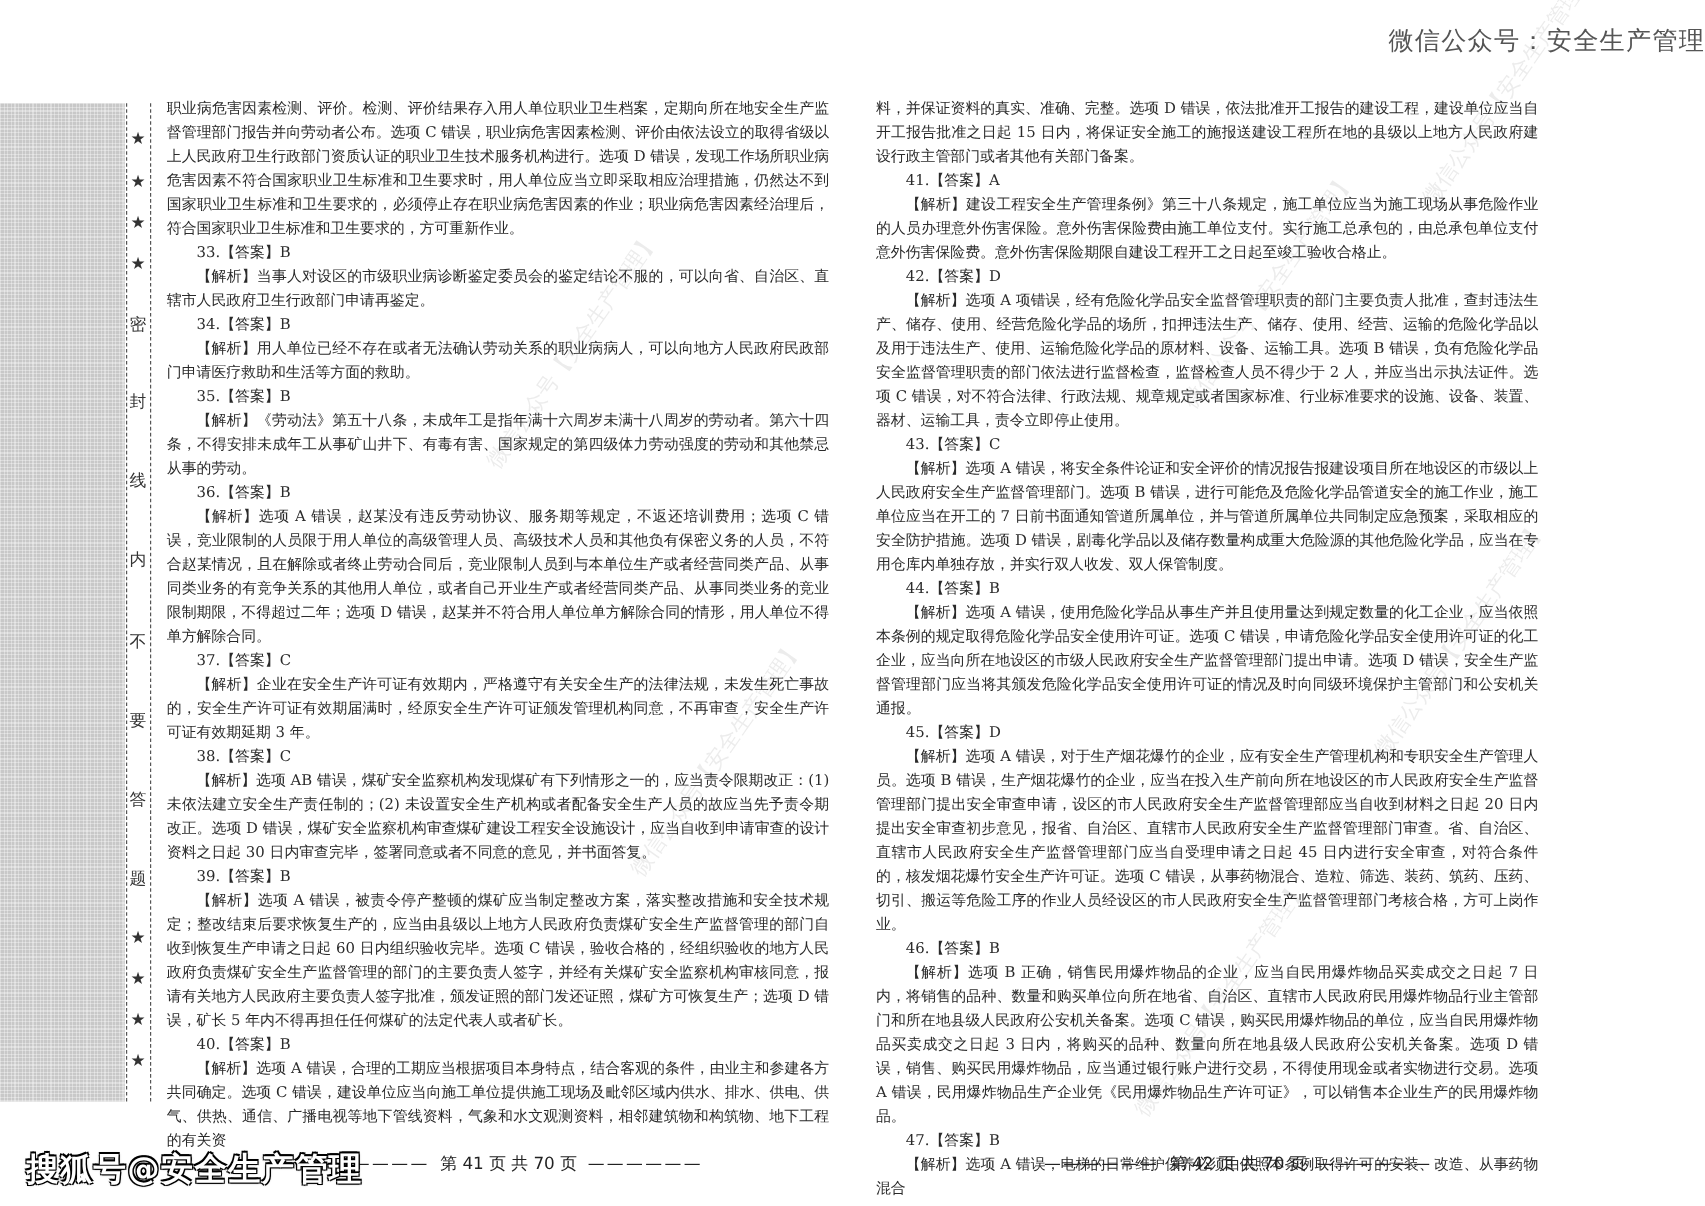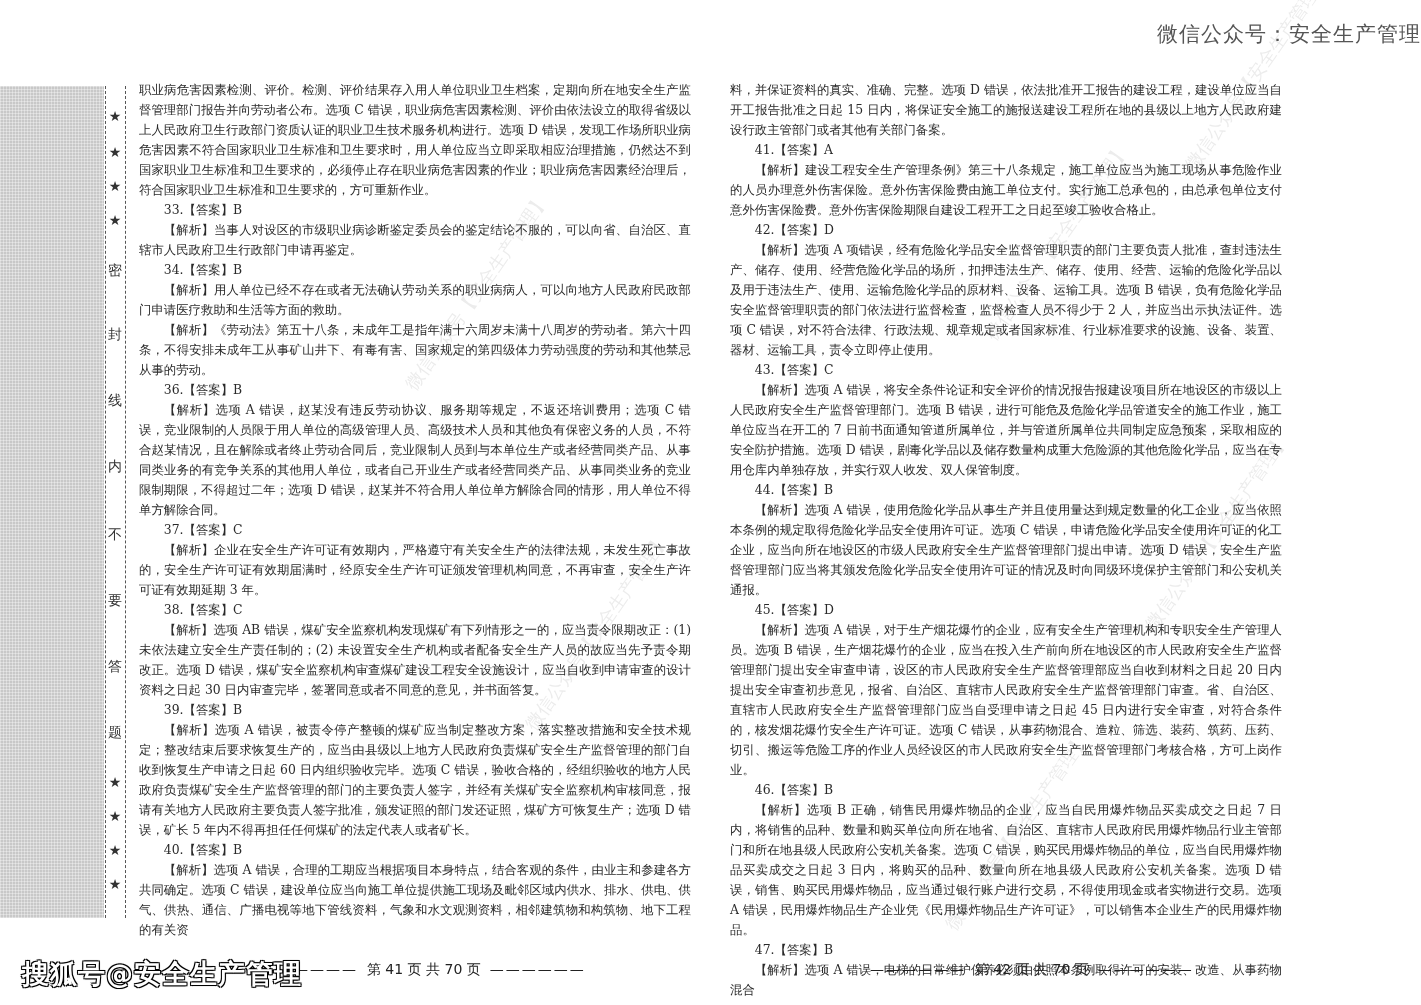--- a/index.html
+++ b/index.html
@@ -93,20 +93,21 @@
   <span class="seal-mark" style="top:756px">★</span>
   <span class="seal-mark" style="top:790px">★</span>
 </div>
 
 <div class="column col-left">
   <p class="para cont">职业病危害因素检测、评价。检测、评价结果存入用人单位职业卫生档案，定期向所在地安全生产监督管理部门报告并向劳动者公布。选项 C 错误，职业病危害因素检测、评价由依法设立的取得省级以上人民政府卫生行政部门资质认证的职业卫生技术服务机构进行。选项 D 错误，发现工作场所职业病危害因素不符合国家职业卫生标准和卫生要求时，用人单位应当立即采取相应治理措施，仍然达不到国家职业卫生标准和卫生要求的，必须停止存在职业病危害因素的作业；职业病危害因素经治理后，符合国家职业卫生标准和卫生要求的，方可重新作业。</p>
   <p class="answer">33.【答案】B</p>
   <p class="para">【解析】当事人对设区的市级职业病诊断鉴定委员会的鉴定结论不服的，可以向省、自治区、直辖市人民政府卫生行政部门申请再鉴定。</p>
   <p class="answer">34.【答案】B</p>
   <p class="para">【解析】用人单位已经不存在或者无法确认劳动关系的职业病病人，可以向地方人民政府民政部门申请医疗救助和生活等方面的救助。</p>
+  <p class="answer">35.【答案】B</p>
   <p class="para">【解析】《劳动法》第五十八条，未成年工是指年满十六周岁未满十八周岁的劳动者。第六十四条，不得安排未成年工从事矿山井下、有毒有害、国家规定的第四级体力劳动强度的劳动和其他禁忌从事的劳动。</p>
   <p class="answer">36.【答案】B</p>
   <p class="para">【解析】选项 A 错误，赵某没有违反劳动协议、服务期等规定，不返还培训费用；选项 C 错误，竞业限制的人员限于用人单位的高级管理人员、高级技术人员和其他负有保密义务的人员，不符合赵某情况，且在解除或者终止劳动合同后，竞业限制人员到与本单位生产或者经营同类产品、从事同类业务的有竞争关系的其他用人单位，或者自己开业生产或者经营同类产品、从事同类业务的竞业限制期限，不得超过二年；选项 D 错误，赵某并不符合用人单位单方解除合同的情形，用人单位不得单方解除合同。</p>
   <p class="answer">37.【答案】C</p>
   <p class="para">【解析】企业在安全生产许可证有效期内，严格遵守有关安全生产的法律法规，未发生死亡事故的，安全生产许可证有效期届满时，经原安全生产许可证颁发管理机构同意，不再审查，安全生产许可证有效期延期 3 年。</p>
   <p class="answer">38.【答案】C</p>
   <p class="para">【解析】选项 AB 错误，煤矿安全监察机构发现煤矿有下列情形之一的，应当责令限期改正：(1) 未依法建立安全生产责任制的；(2) 未设置安全生产机构或者配备安全生产人员的故应当先予责令期改正。选项 D 错误，煤矿安全监察机构审查煤矿建设工程安全设施设计，应当自收到申请审查的设计资料之日起 30 日内审查完毕，签署同意或者不同意的意见，并书面答复。</p>
   <p class="answer">39.【答案】B</p>
   <p class="para">【解析】选项 A 错误，被责令停产整顿的煤矿应当制定整改方案，落实整改措施和安全技术规定；整改结束后要求恢复生产的，应当由县级以上地方人民政府负责煤矿安全生产监督管理的部门自收到恢复生产申请之日起 60 日内组织验收完毕。选项 C 错误，验收合格的，经组织验收的地方人民政府负责煤矿安全生产监督管理的部门的主要负责人签字，并经有关煤矿安全监察机构审核同意，报请有关地方人民政府主要负责人签字批准，颁发证照的部门发还证照，煤矿方可恢复生产；选项 D 错误，矿长 5 年内不得再担任任何煤矿的法定代表人或者矿长。</p>
   <p class="answer">40.【答案】B</p>

